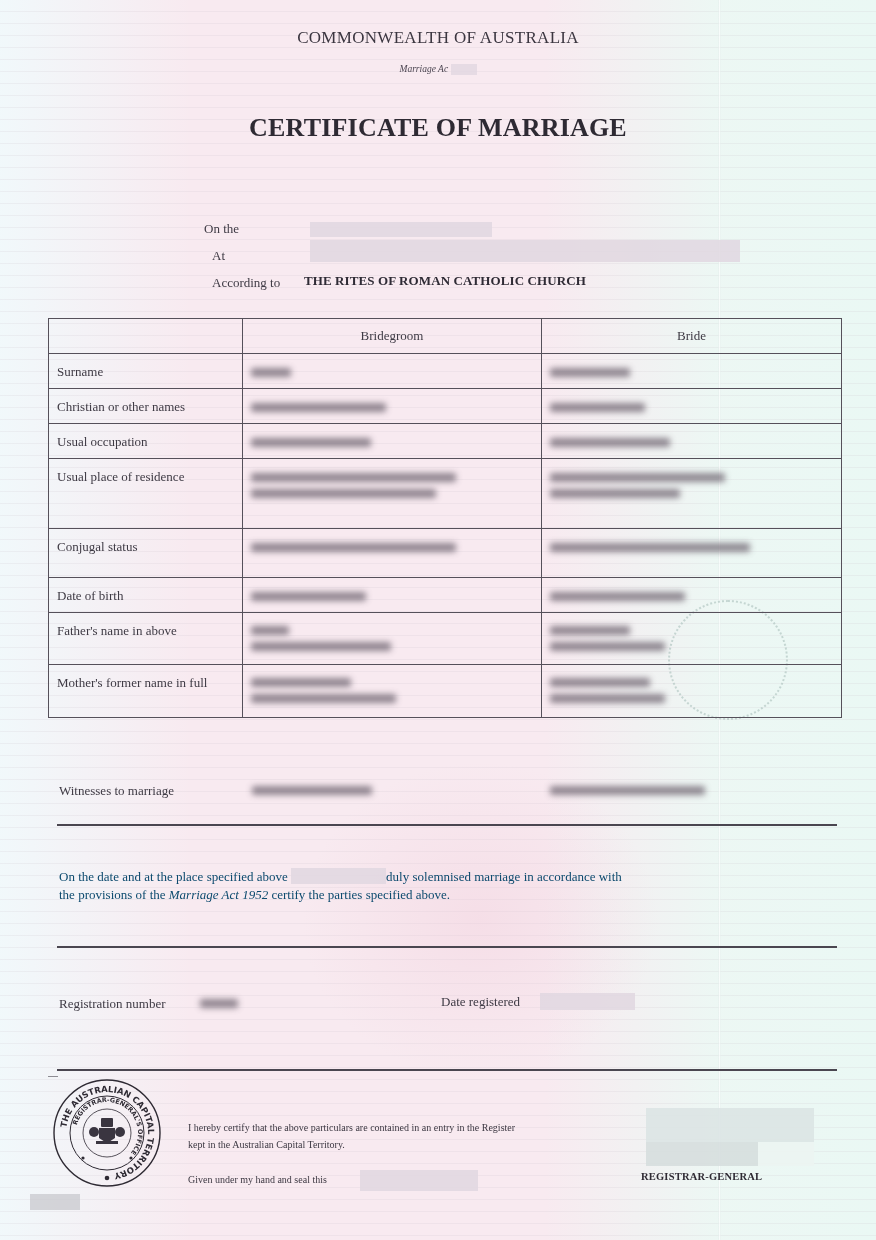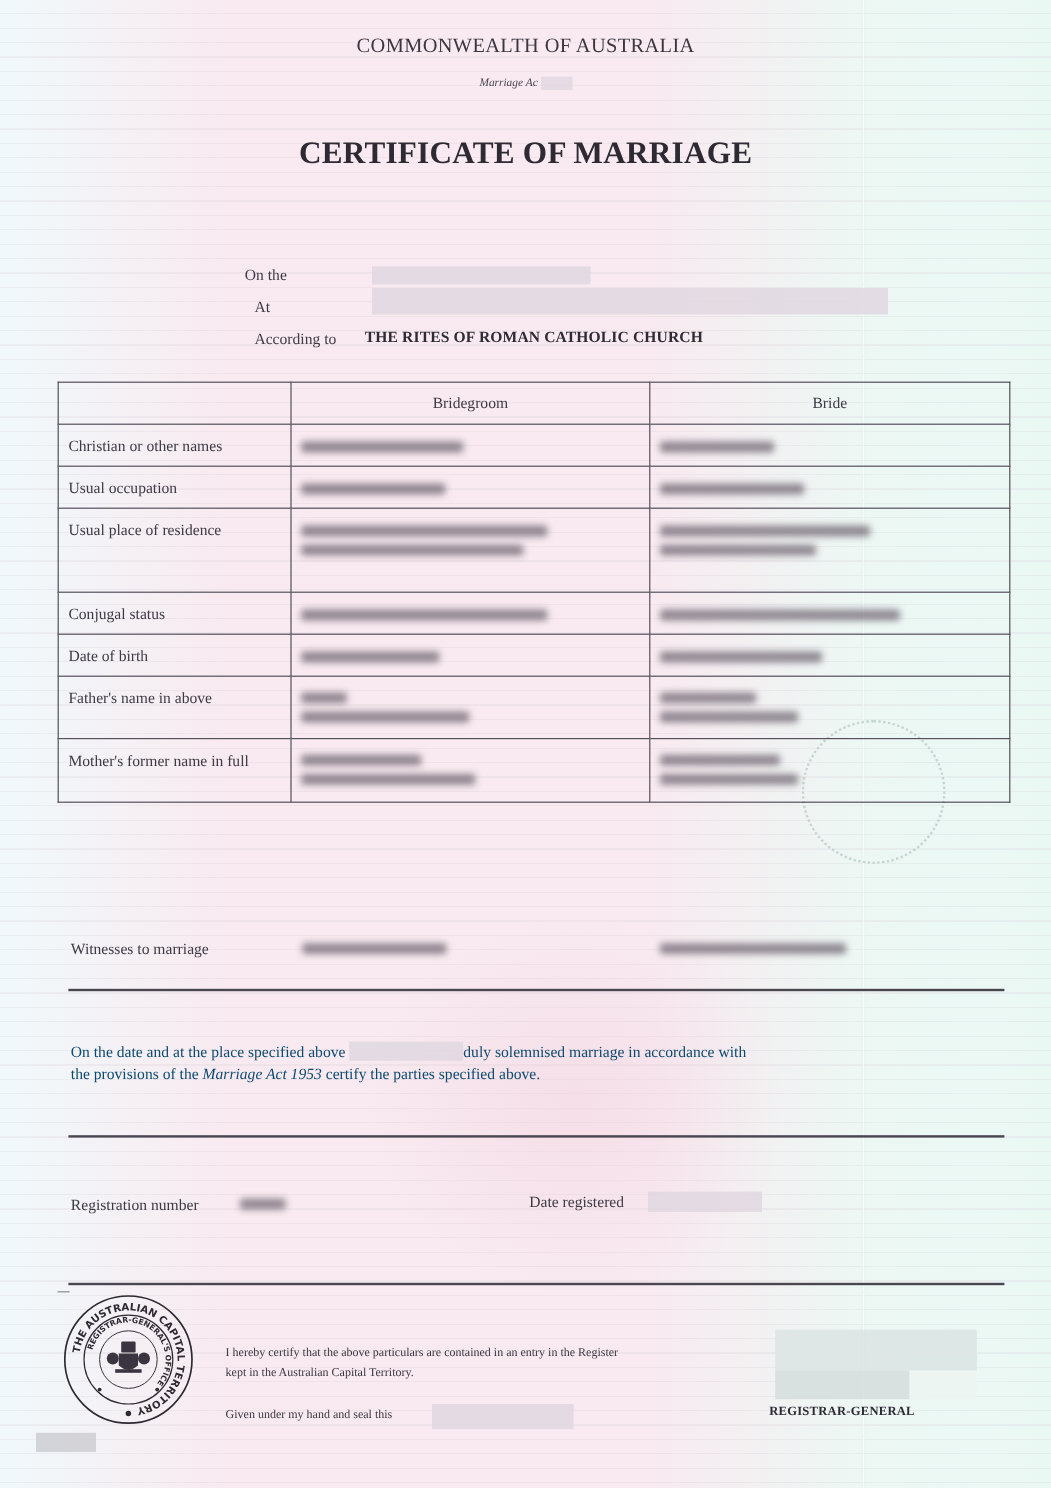--- a/index.html
+++ b/index.html
@@ -99,20 +99,29 @@
       <col class="c2">
       <col class="c3">
     </colgroup>
   <tbody>
       <tr>
     <th></th>
     <th>Bridegroom</th>
     <th>Bride</th>
   </tr>
   <tr style="height:35px;">
+    <td class="rowlabel">Surname</td>
+    <td class="val">
+          <span class="blur" style="left:8px;top:14px;width:40px;"></span>
+        </td>
+    <td class="val">
+          <span class="blur" style="left:8px;top:14px;width:80px;"></span>
+        </td>
+  </tr>
+  <tr style="height:35px;">
     <td class="rowlabel">Christian or other names</td>
     <td class="val">
           <span class="blur" style="left:8px;top:14px;width:135px;"></span>
         </td>
     <td class="val">
           <span class="blur" style="left:8px;top:14px;width:95px;"></span>
         </td>
   </tr>
   <tr style="height:35px;">
     <td class="rowlabel">Usual occupation</td>
@@ -127,21 +136,21 @@
     <td class="rowlabel">Usual place of residence</td>
     <td class="val">
           <span class="blur" style="left:8px;top:14px;width:205px;"></span>
           <span class="blur" style="left:8px;top:30px;width:185px;"></span>
         </td>
     <td class="val">
           <span class="blur" style="left:8px;top:14px;width:175px;"></span>
           <span class="blur" style="left:8px;top:30px;width:130px;"></span>
         </td>
   </tr>
-  <tr style="height:35px;">
+  <tr style="height:49px;">
     <td class="rowlabel">Conjugal status</td>
     <td class="val">
           <span class="blur" style="left:8px;top:14px;width:205px;"></span>
         </td>
     <td class="val">
           <span class="blur" style="left:8px;top:14px;width:200px;"></span>
         </td>
   </tr>
   <tr style="height:35px;">
     <td class="rowlabel">Date of birth</td>
@@ -182,21 +191,21 @@
 <span class="blur" style="left:550px; top:786px; width:155px;"></span>
 <div class="hr" style="left:57px; top:824px; width:780px;"></div>
 
 <div class="abs para" style="left:59px; top:868px; width:700px;">
   <div>
     <span>On the date and at the place specified above</span>
     <span style="display:inline-block;width:95px;height:16px;background:rgba(225,215,225,0.85);vertical-align:-3px;"></span><span>duly solemnised marriage in accordance with</span>
   </div>
   <div>
     <span>the provisions of the</span>
-    <i>Marriage Act 1953</i>
+    <i>Marriage Act 1952</i>
     <span>certify the parties specified above.</span>
   </div>
 </div>
 <div class="hr" style="left:57px; top:946px; width:780px;"></div>
 
 <div class="abs label" style="left:59px; top:996px;">Registration number</div>
 <span class="blur" style="left:200px; top:999px; width:38px;"></span>
 <div class="abs label" style="left:441px; top:994px;">Date registered</div>
 <span class="redact" style="left:540px; top:993px; width:95px; height:17px;"></span>
 <div class="hr" style="left:57px; top:1069px; width:780px;"></div>

